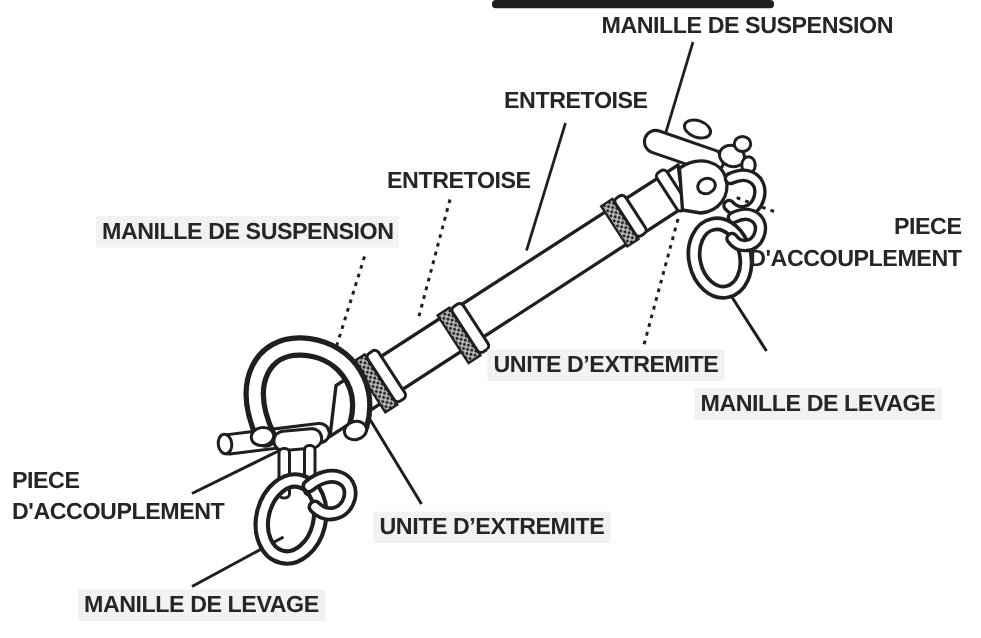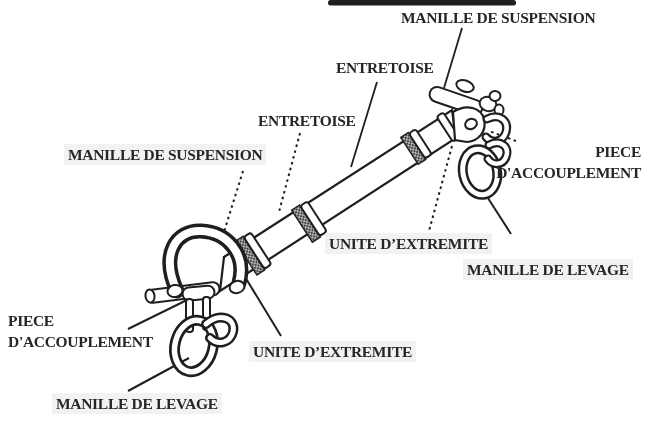--- a/index.html
+++ b/index.html
@@ -1,21 +1,21 @@
 <!DOCTYPE html>
 <html><head>
 <meta charset="utf-8">
 <style>
   html,body{margin:0;padding:0;background:#ffffff;}
   #stage{
     position:relative;
     width:654px;height:425px;
     background:#ffffff;
     overflow:hidden;
-    font-family:Liberation Serif, serif;
+    font-family:Liberation Sans, sans-serif;
   }
   #drawing{position:absolute;left:0;top:0;}
   .lbl{
     position:absolute;
     font-weight:700;
     font-size:15.5px;
     letter-spacing:-0.3px;
     color:#262626;
     white-space:nowrap;
     line-height:19px;

